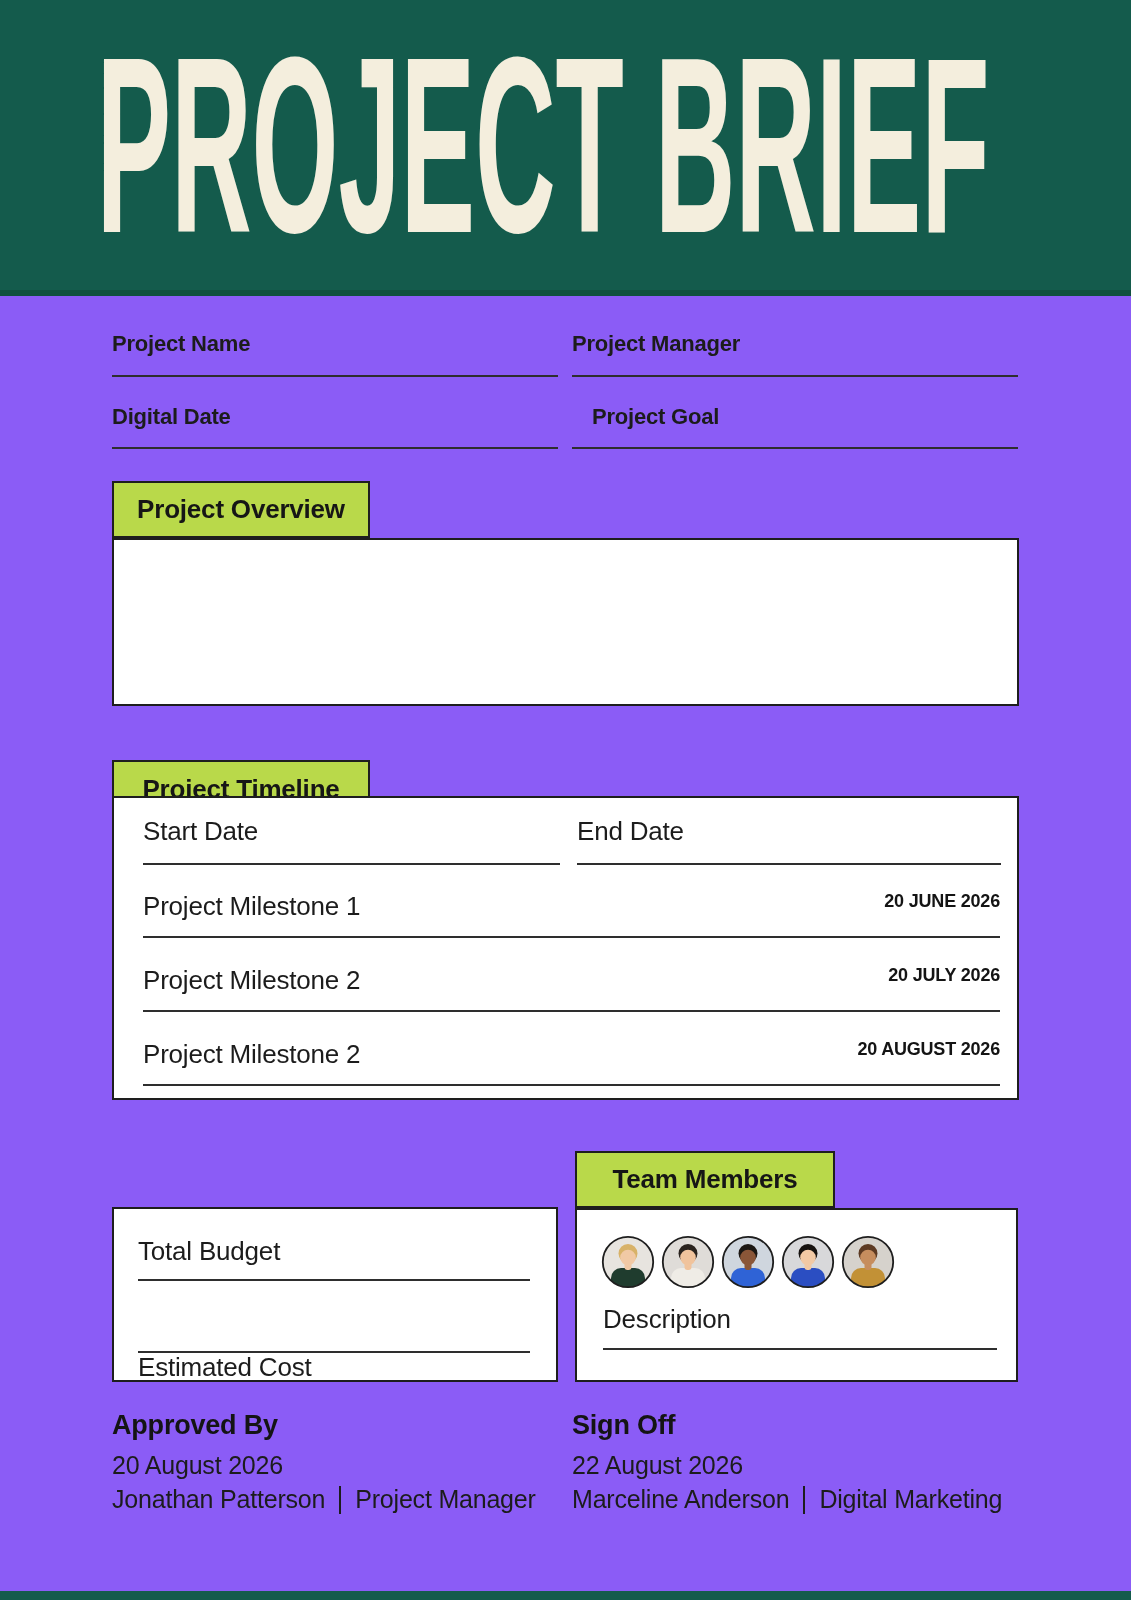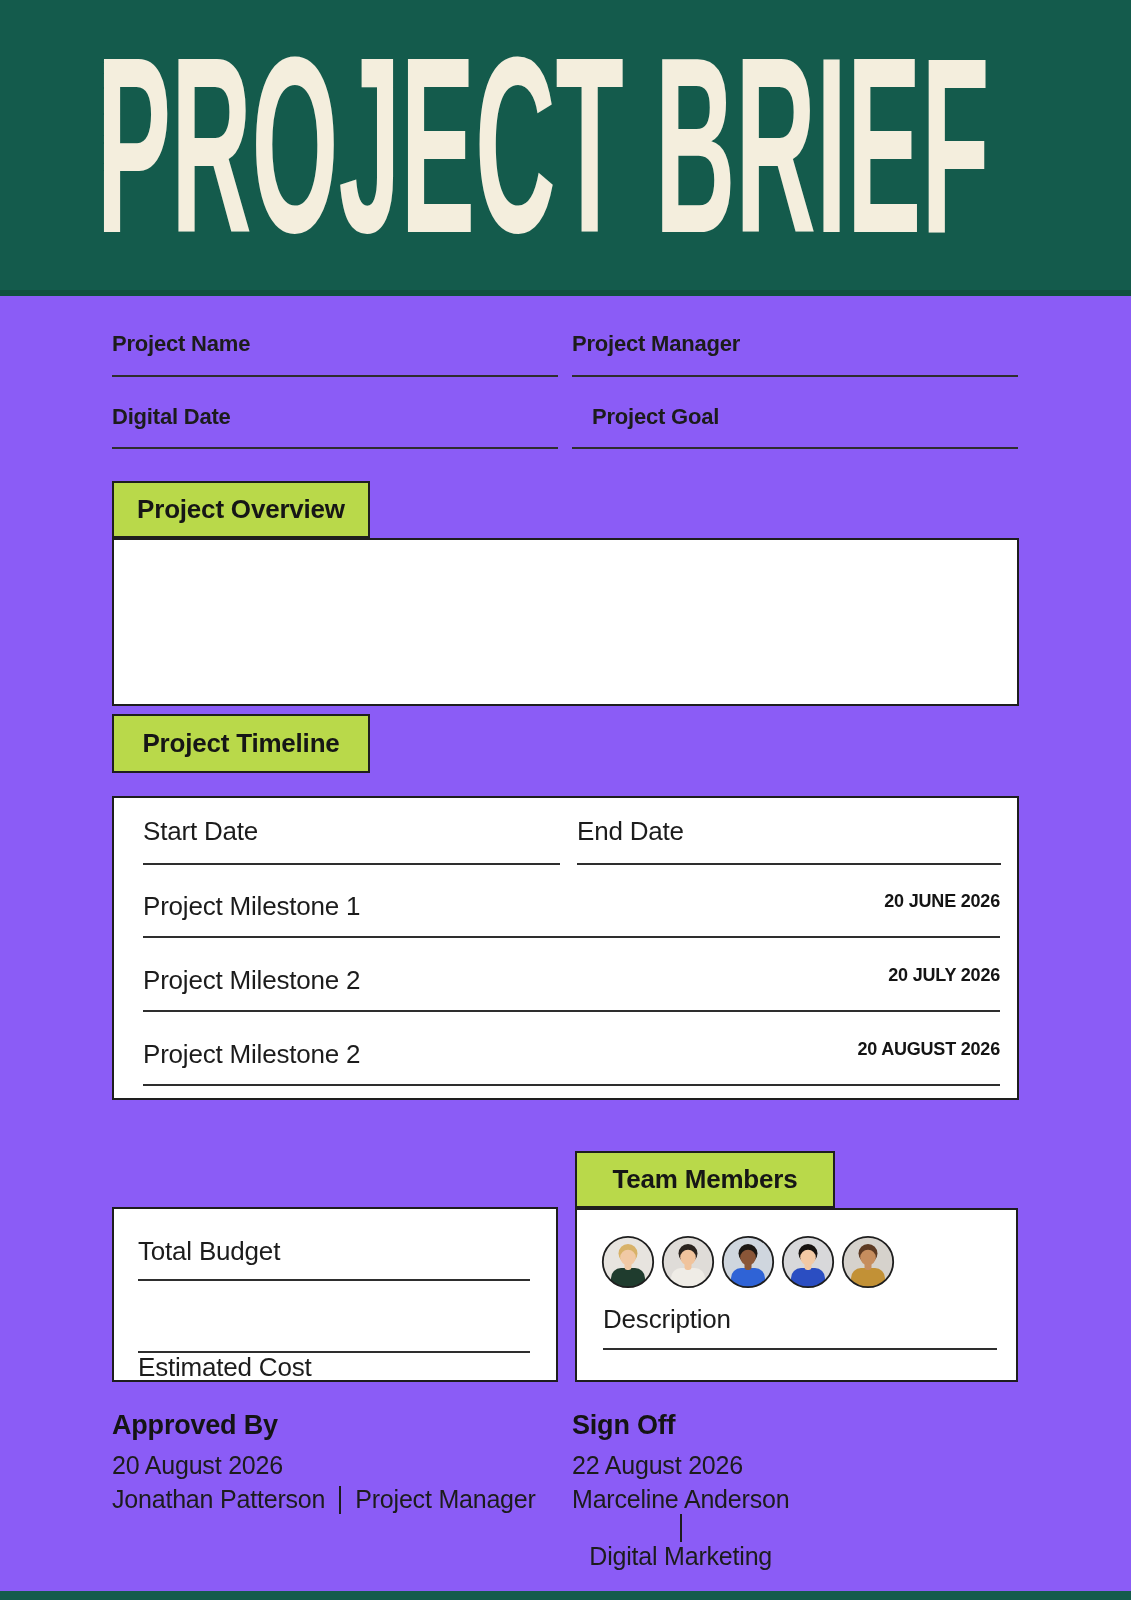--- a/index.html
+++ b/index.html
@@ -60,21 +60,21 @@
   <div class="field-label" style="left:112px; top:404px;">Digital Date</div>
   <div class="field-line" style="left:112px; top:447px; width:446px;"></div>
   <div class="field-label" style="left:572px; top:404px;margin-left:20px;">Project Goal</div>
   <div class="field-line" style="left:572px; top:447px; width:446px;"></div>
 
   <div class="tab" style="left:112px; top:481px; width:258px; height:57px;">
     <span>Project Overview</span>
   </div>
   <div class="panel" style="left:112px; top:538px; width:907px; height:168px;"></div>
 
-  <div class="tab" style="left:112px; top:714px; width:258px; height:59px;justify-content:center;">
+  <div class="tab" style="left:112px; top:760px; width:258px; height:59px;justify-content:center;">
     <span>Project Timeline</span>
   </div>
   <div class="panel" style="left:112px; top:796px; width:907px; height:304px;"></div>
 
   <div class="inner-label" style="left:143px; top:816px;">Start Date</div>
   <div class="inner-line" style="left:143px; top:863px; width:417px;"></div>
   <div class="inner-label" style="left:577px; top:816px;">End Date</div>
   <div class="inner-line" style="left:577px; top:863px; width:424px;"></div>
 
   <div class="inner-label" style="left:143px; top:891px;">Project Milestone 1</div>
@@ -182,20 +182,20 @@
   <div class="sig-heading" style="left:112px; top:1410px;">Approved By</div>
   <div class="sig-date" style="left:112px; top:1451px;">20 August 2026</div>
   <div class="sig-name-row" style="left:112px; top:1485px;">
     <span>Jonathan Patterson</span>
     <span class="sig-divider"></span>
     <span>Project Manager</span>
   </div>
 
   <div class="sig-heading" style="left:572px; top:1410px;">Sign Off</div>
   <div class="sig-date" style="left:572px; top:1451px;">22 August 2026</div>
-  <div class="sig-name-row" style="left:572px; top:1485px;flex-direction:column;">
+  <div class="sig-name-row" style="left:572px; top:1485px;">
     <span>Marceline Anderson</span>
     <span class="sig-divider"></span>
     <span>Digital Marketing</span>
   </div>
 
   <div class="footer-bar"></div>
 </div>
 
 </body></html>

